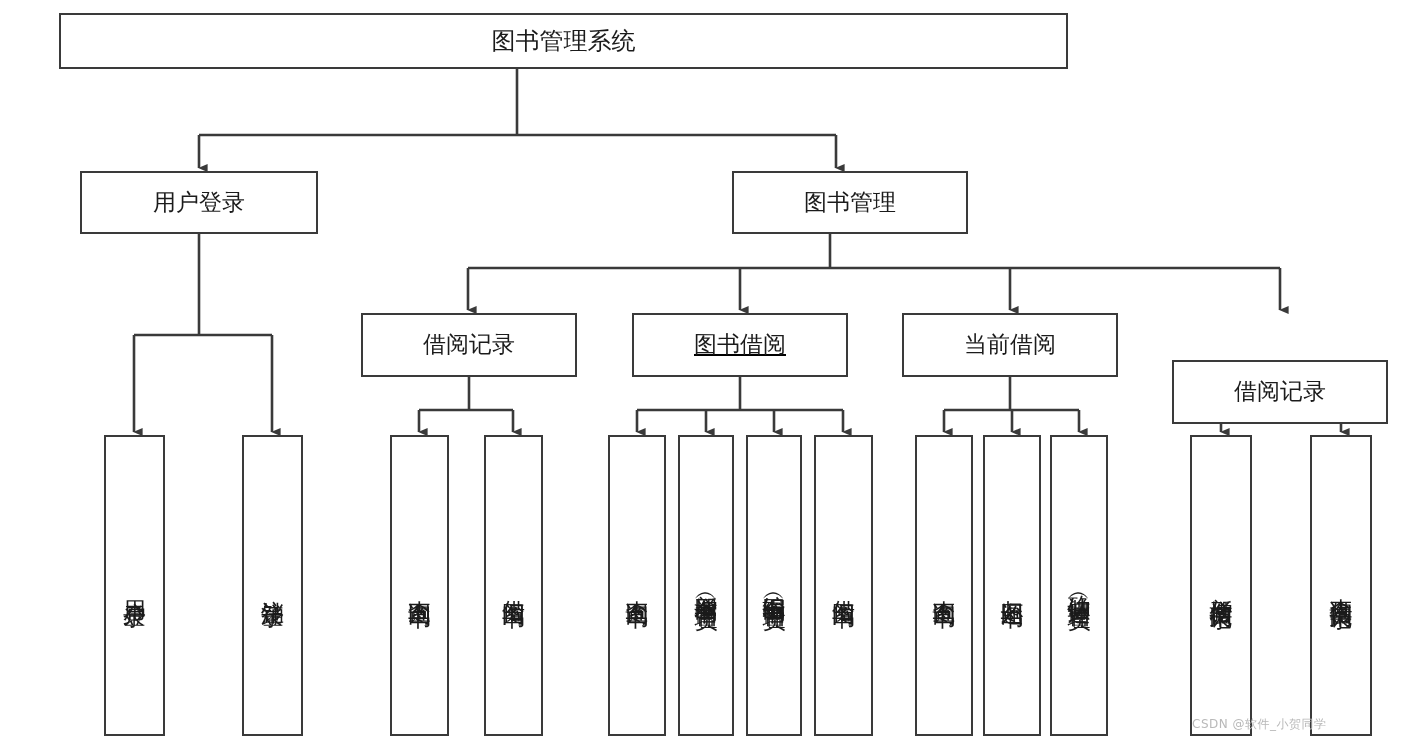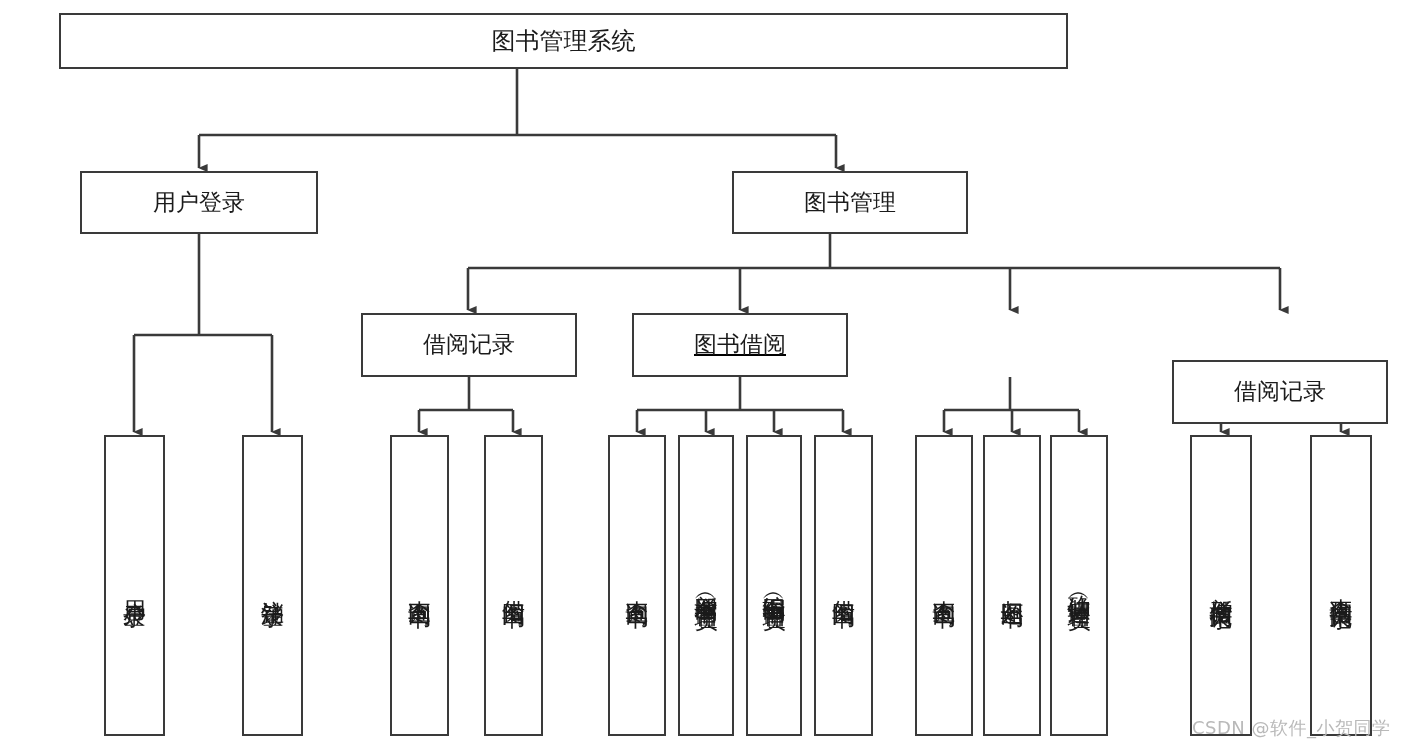--- a/index.html
+++ b/index.html
@@ -51,21 +51,21 @@
   .node.vertical .node-label {
     writing-mode: vertical-rl;
     text-orientation: upright;
     font-size: 23px;
     letter-spacing: 2px;
   }
   .node.root .node-label { font-size: 24px; }
   .watermark {
     position: absolute;
     color: #b9b9b9;
-    font-size: 18px;
+    font-size: 12px;
     white-space: pre;
     z-index: 5;
     letter-spacing: 0.5px;
   }
 </style>
 </head>
 <body>
 
 <div id="diagram-root">
 
@@ -141,20 +141,23 @@
   <div class="node horizontal" style="left:712px; top:171px; width:236px; height:63px;margin-left:20px;">
     <span class="node-label">图书管理</span>
   </div>
 
   <div class="node horizontal" style="left:361px; top:313px; width:216px; height:64px;">
     <span class="node-label">借阅记录</span>
   </div>
   <div class="node horizontal" style="left:632px; top:313px; width:216px; height:64px;text-decoration:underline;">
     <span class="node-label">图书借阅</span>
   </div>
+  <div class="node horizontal" style="left:902px; top:313px; width:216px; height:64px;">
+    <span class="node-label">当前借阅</span>
+  </div>
   <div class="node horizontal" style="left:1172px; top:313px; width:216px; height:64px;margin-top:47px;">
     <span class="node-label">借阅记录</span>
   </div>
 
   <div class="node vertical" style="left:104px; top:435px; width:61px; height:301px;">
     <span class="node-label">用户登录</span>
   </div>
   <div class="node vertical" style="left:242px; top:435px; width:61px; height:301px;">
     <span class="node-label">注销登录</span>
   </div>

